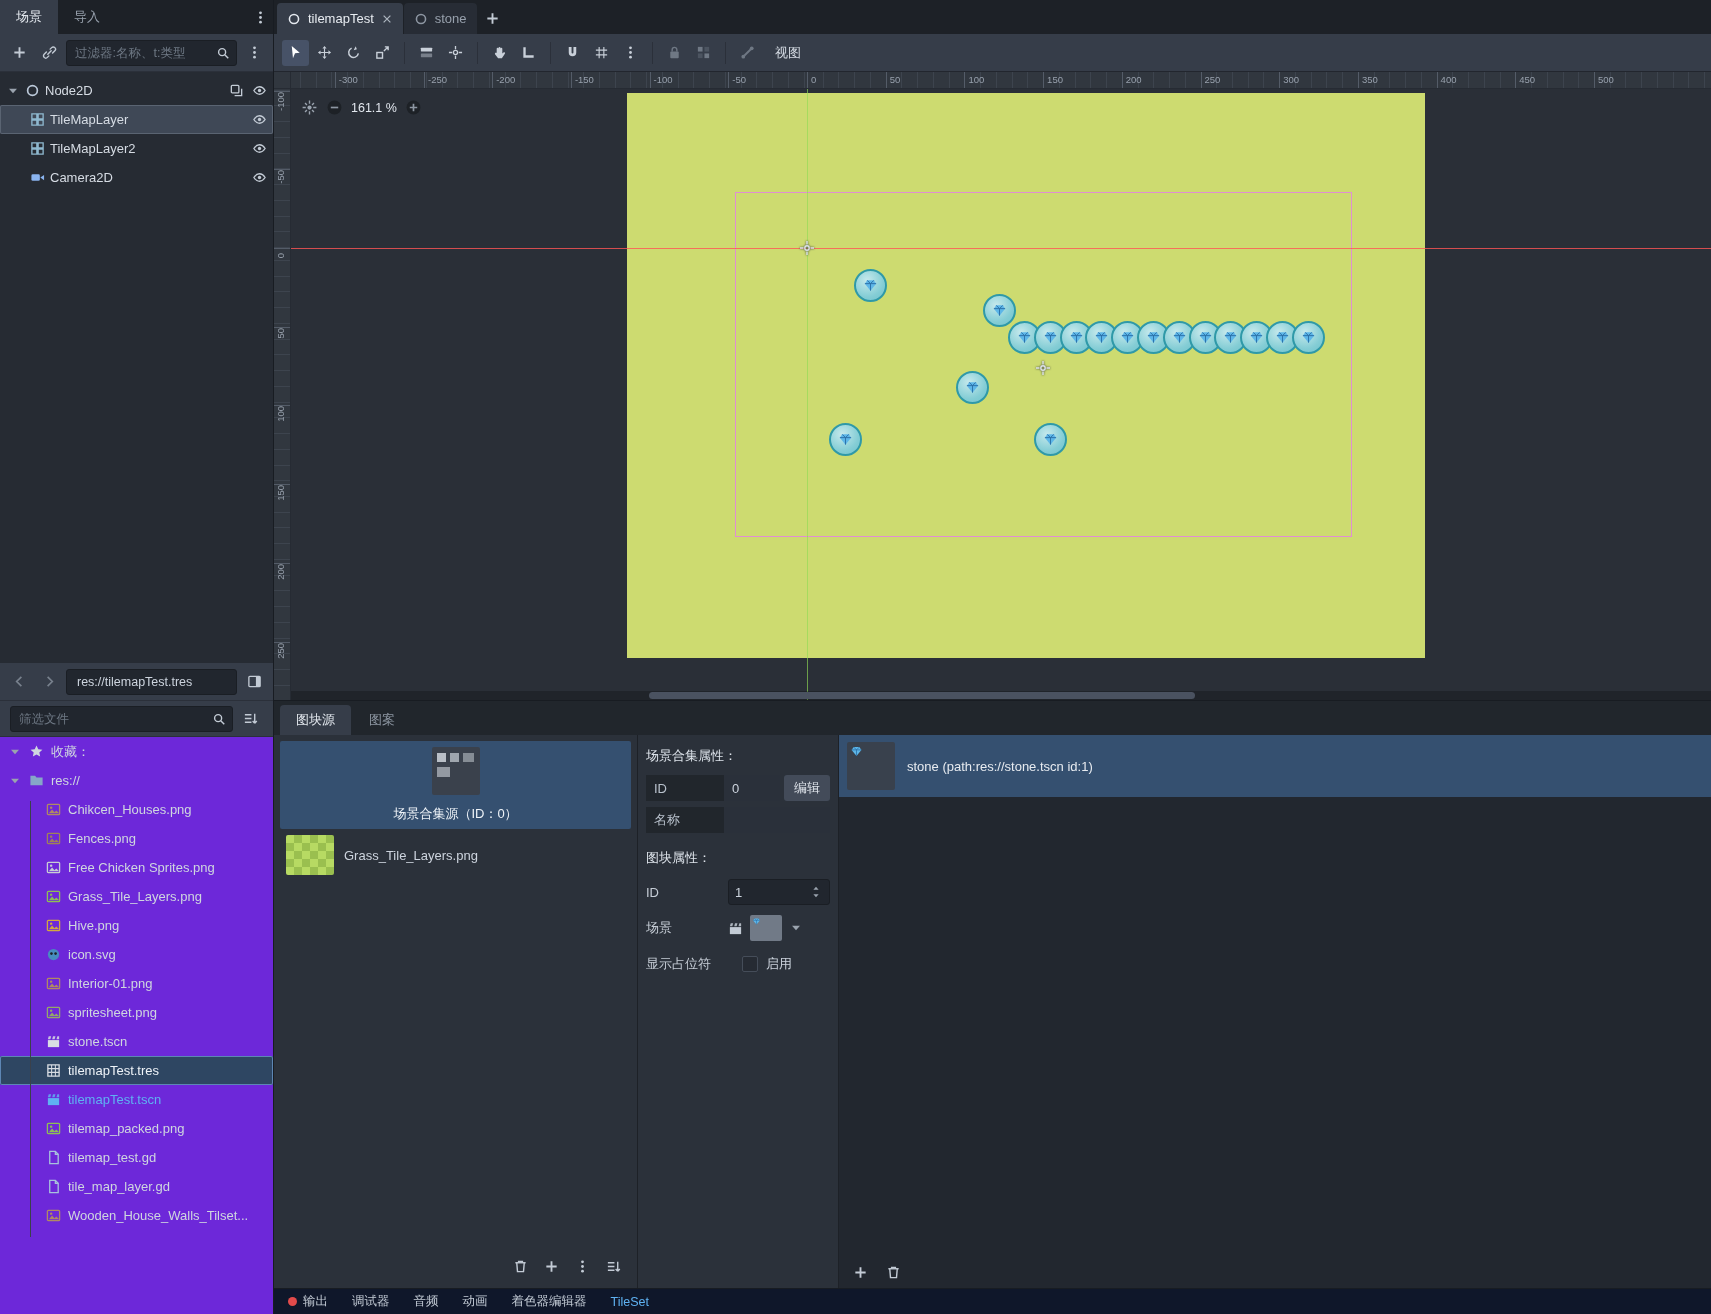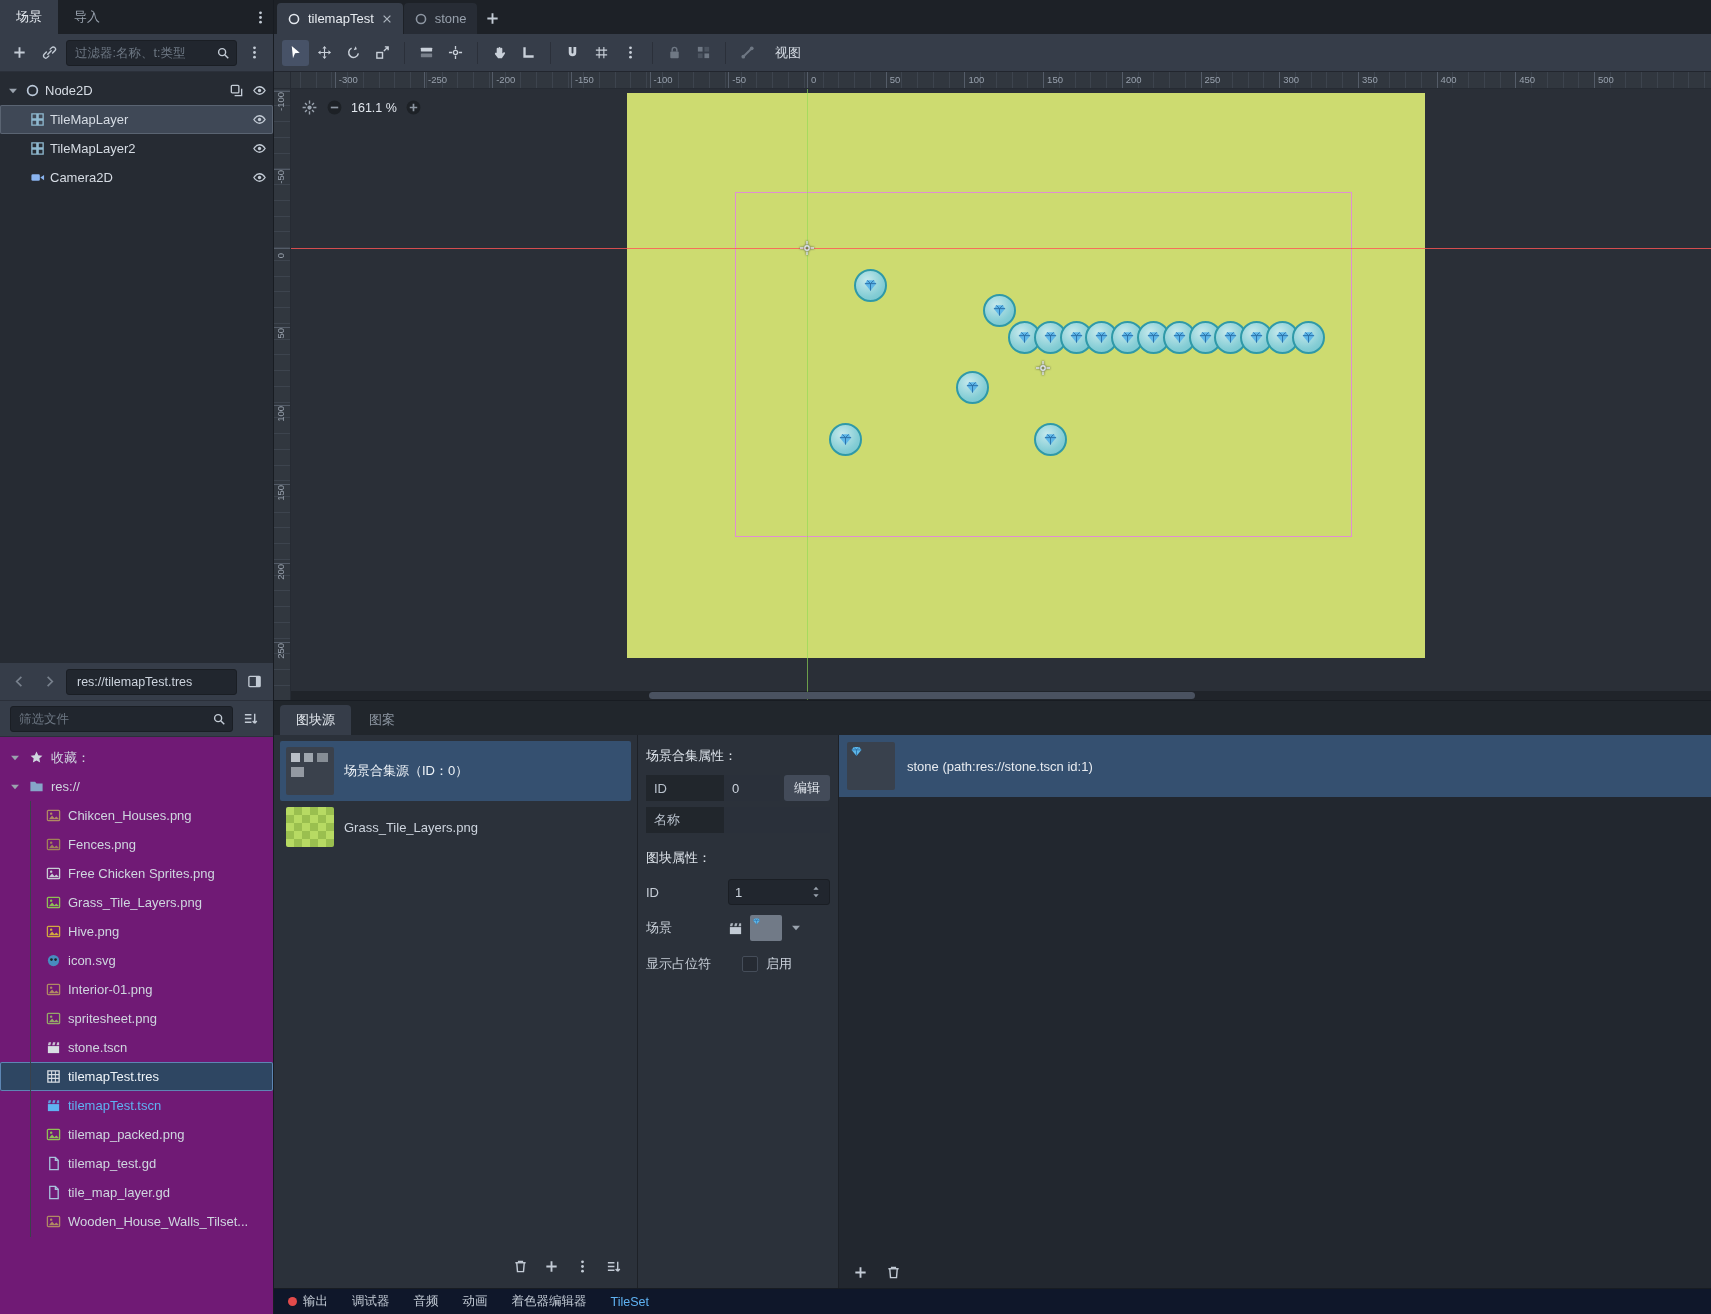--- a/index.html
+++ b/index.html
@@ -37,21 +37,21 @@
   .tree-row { height:29px; display:flex; align-items:center; gap:5px; padding:0 6px; color:#d6dce4; }
   .tree-row .lbl { white-space:nowrap; }
   .tree-row.child { padding-left:30px; }
   .tree-row.selected { background:#3f4856; box-shadow:inset 0 0 0 1px #5a6472; border-radius:2px; }
   .row-end { margin-left:auto; display:flex; align-items:center; gap:8px; }
 
   .fs-filter { height:36px; flex:none; background:#363d49; display:flex; align-items:center; gap:4px; padding:0 10px; border-bottom:1px solid #2b303a; }
   .path-box { flex:1; min-width:0; height:26px; background:#21262e; border:1px solid #1a1e24; border-radius:3px; display:flex; align-items:center; padding:0 8px; }
   .path-box input { flex:1; min-width:0; background:transparent; border:none; outline:none; color:#cdd4de; font:12.5px "Liberation Sans","DejaVu Sans",sans-serif; }
 
-  .file-tree { flex:1; background:#701a75; padding-top:6px; position:relative; overflow:hidden; }
+  .file-tree { flex:1; background:#6d28d9; position:relative; overflow:hidden; }
   .file-row { height:29px; display:flex; align-items:center; gap:7px; padding-left:8px; color:#cfd6df; white-space:nowrap; }
   .file-row.indented { padding-left:46px; }
   .file-row.selected { background:#2e4662; box-shadow:inset 0 0 0 1px #5d86b4; border-radius:2px; color:#eef3f8; }
   .file-row.open .file-name { color:#5fb2f2; }
   .tree-guide { position:absolute; left:30px; top:64px; width:1px; height:436px; background:#3a414b; }
 
   
   .main { flex:1; min-width:0; display:flex; flex-direction:column; }
   .scene-tabbar { height:34px; flex:none; background:#1d2127; display:flex; align-items:flex-end; padding-left:3px; gap:1px; }
   .scene-tab { height:31px; display:flex; align-items:center; gap:7px; padding:0 10px; color:#97a0ac; background:#272c35; border-radius:4px 4px 0 0; }
@@ -96,21 +96,21 @@
 
   
   .bottom-panel { height:588px; flex:none; display:flex; flex-direction:column; background:#262b33; border-top:1px solid #181c22; }
   .bp-tabbar { height:34px; flex:none; background:#21262c; display:flex; align-items:flex-end; padding-left:6px; gap:2px; }
   .bp-tab { height:30px; display:flex; align-items:center; padding:0 16px; color:#8d96a2; background:transparent; border-radius:4px 4px 0 0; }
   .bp-tab.active { background:#363d49; color:#e4e9ef; }
   .bp-body { flex:1; min-height:0; display:flex; }
 
   .sources { width:364px; flex:none; background:#2b313a; border-right:1px solid #1d2127; display:flex; flex-direction:column; padding:6px; }
   .source-item { display:flex; align-items:center; gap:10px; padding:6px; border-radius:2px; }
-  .source-item.selected { background:#355070; color:#eef3f8; }
+  .source-item.selected { background:#355070; color:#eef3f8;flex-direction:column; }
   .src-thumb { width:48px; height:48px; flex:none; background:#3a414c; border-radius:2px; position:relative; overflow:hidden; }
   .src-thumb .mini { position:absolute; background:#b9bfc7; }
   .src-thumb.grass { background:repeating-conic-gradient(#9abf4f 0% 25%, #b7da63 0% 50%); background-size:16px 16px; height:40px; }
   .source-toolbar { margin-top:auto; display:flex; justify-content:flex-end; gap:16px; padding:8px 10px; }
 
   .props { width:201px; flex:none; background:#2b313a; border-right:1px solid #1d2127; padding:10px 8px; display:flex; flex-direction:column; gap:6px; overflow:hidden; }
   .props-header { color:#dfe5ec; margin:2px 0 4px; }
   .kv-row { display:flex; align-items:stretch; height:26px; }
   .kv-label { width:78px; flex:none; background:#21262c; display:flex; align-items:center; padding:0 8px; color:#b8c1cc; }
   .kv-value { flex:1; min-width:0; background:#2a303a; display:flex; align-items:center; padding:0 8px; }

